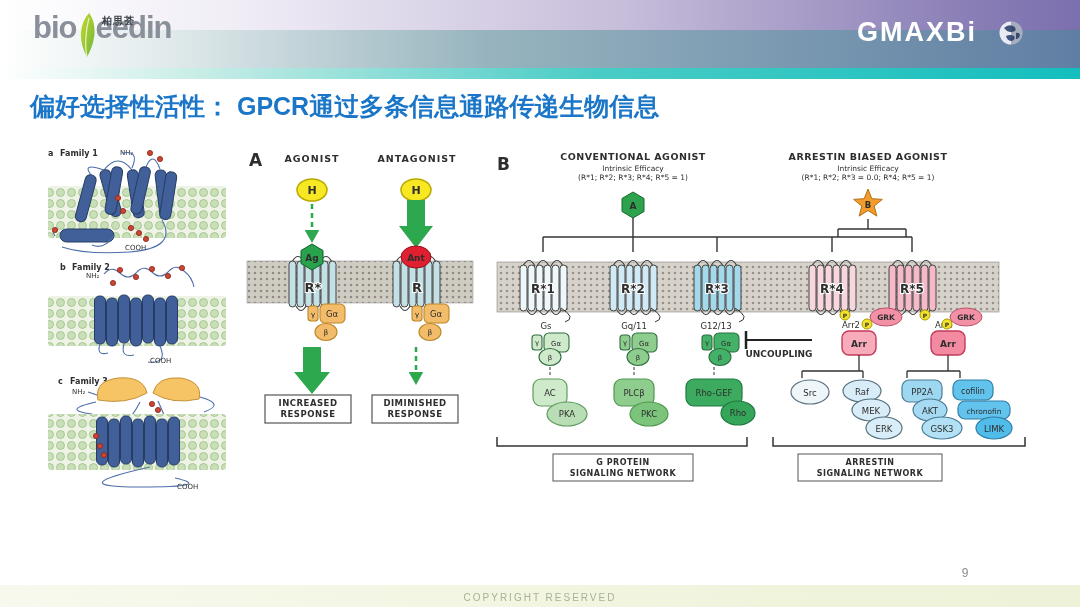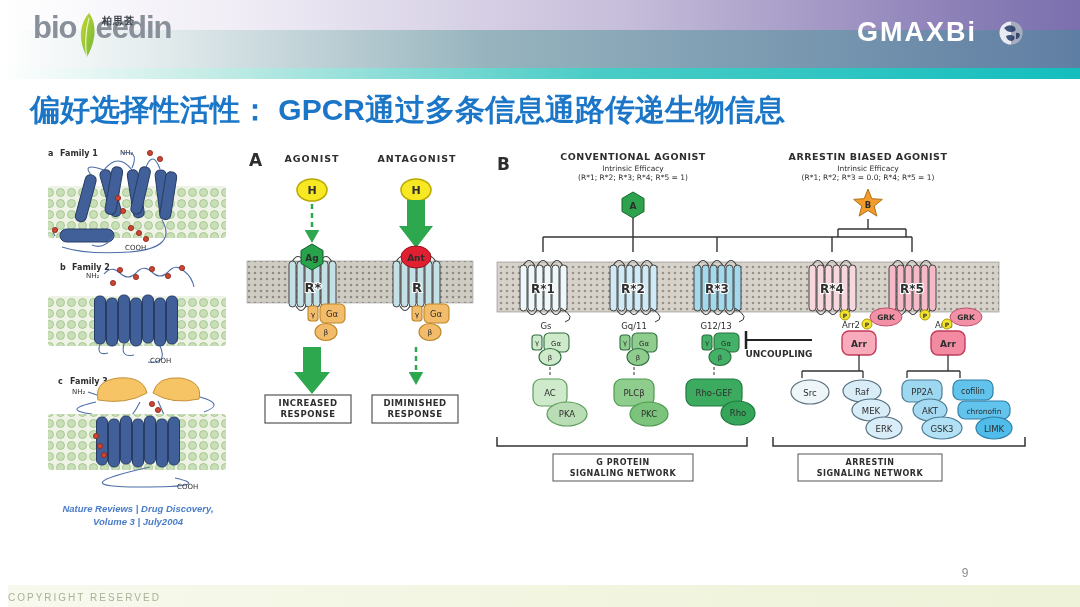--- a/index.html
+++ b/index.html
@@ -11,31 +11,31 @@
   .band2{top:30px;height:38px;background:linear-gradient(90deg,#ffffff 0%,#e2ebec 15%,#97b4be 45%,#7392ad 80%,#5f7ea3 100%)}
   .band3{top:68px;height:11px;background:linear-gradient(90deg,#ffffff 0%,#c9ede7 18%,#4accc6 55%,#14bebe 100%)}
   .logo{position:absolute;left:33px;top:12px;height:56px}
   .logo-row{display:flex;}
   .logo-word{font-weight:bold;font-size:31px;line-height:1;color:#8a9099;letter-spacing:-1px}
   .logo-cn{position:absolute;left:69px;top:2px;font-size:10px;font-weight:bold;color:#3b4048;letter-spacing:1px}
   .leaf-svg{margin:0 -3px -2px -2px}
   .brand{position:absolute;right:56px;top:17px;display:flex;align-items:center;gap:21px}
   .brand-text{color:#fff;font-weight:bold;font-size:27px;letter-spacing:2px}
   
-  .title{position:absolute;left:30px;top:90px;font-size:30px;font-weight:bold;color:#1b76c8;white-space:nowrap}
+  .title{position:absolute;left:30px;top:90px;font-size:25px;font-weight:bold;color:#1b76c8;white-space:nowrap}
   
   .fig{position:absolute;left:0;top:0;width:1080px;height:607px}
   .fig text{font-family:"DejaVu Sans","Liberation Sans",sans-serif;fill:#2e2e2e}
   .c{text-anchor:middle}
   .b{font-weight:bold}
   .halo{paint-order:stroke;stroke:#ffffff;stroke-width:2px}
   
   .citation{position:absolute;left:36px;top:502px;width:204px;text-align:center;font-style:italic;font-weight:bold;color:#4a7cc8;font-size:9.5px;line-height:1.4}
   .page-num{position:absolute;left:950px;top:566px;width:30px;text-align:center;color:#8c8c8c;font-size:12px}
-  .footer{position:absolute;left:8px;right:0;bottom:0;height:22px;line-height:22px;background:linear-gradient(90deg,#f7f9ee 0%,#f2f5e0 50%,#eef2d8 100%)}
+  .footer{position:absolute;left:0;right:0;bottom:0;height:22px;line-height:22px;text-align:center;background:linear-gradient(90deg,#f7f9ee 0%,#f2f5e0 50%,#eef2d8 100%)}
   .footer span{font-size:10px;color:#a7b296;letter-spacing:2px}
 </style>
 </head>
 <body>
 
 <div class="slide">
 
   <div class="banner">
     <div class="band band1"></div>
     <div class="band band2"></div>
@@ -406,23 +406,19 @@
       <path d="M773,437 L773,446 L1025,446 L1025,437" fill="none" stroke="#333" stroke-width="1.5"></path>
       <rect x="553" y="454" width="140" height="27" fill="#fff" stroke="#555" stroke-width="1"></rect>
       <text x="623" y="465" font-size="8" class="b c" letter-spacing="0.5">G PROTEIN</text>
       <text x="623" y="476" font-size="8" class="b c" letter-spacing="0.5">SIGNALING NETWORK</text>
       <rect x="798" y="454" width="144" height="27" fill="#fff" stroke="#555" stroke-width="1"></rect>
       <text x="870" y="465" font-size="8" class="b c" letter-spacing="0.5">ARRESTIN</text>
       <text x="870" y="476" font-size="8" class="b c" letter-spacing="0.5">SIGNALING NETWORK</text>
     </g>
   </svg>
 
-  <div class="citation">
-    <div>Nature Reviews | Drug Discovery,</div>
-    <div>Volume 3 | July2004</div>
-  </div>
 
   <div class="page-num">9</div>
   <div class="footer">
     <span>COPYRIGHT  RESERVED</span>
   </div>
 
 </div>
 
 </body></html>

